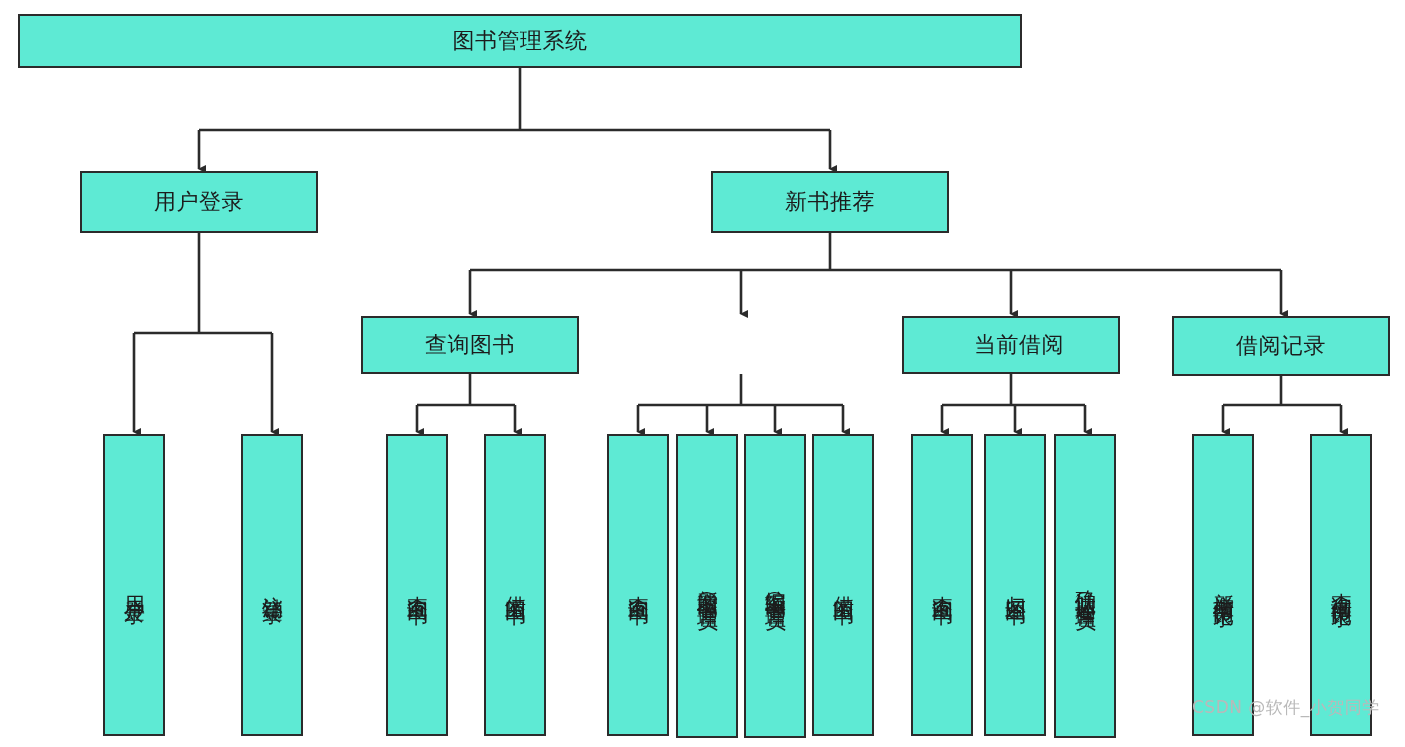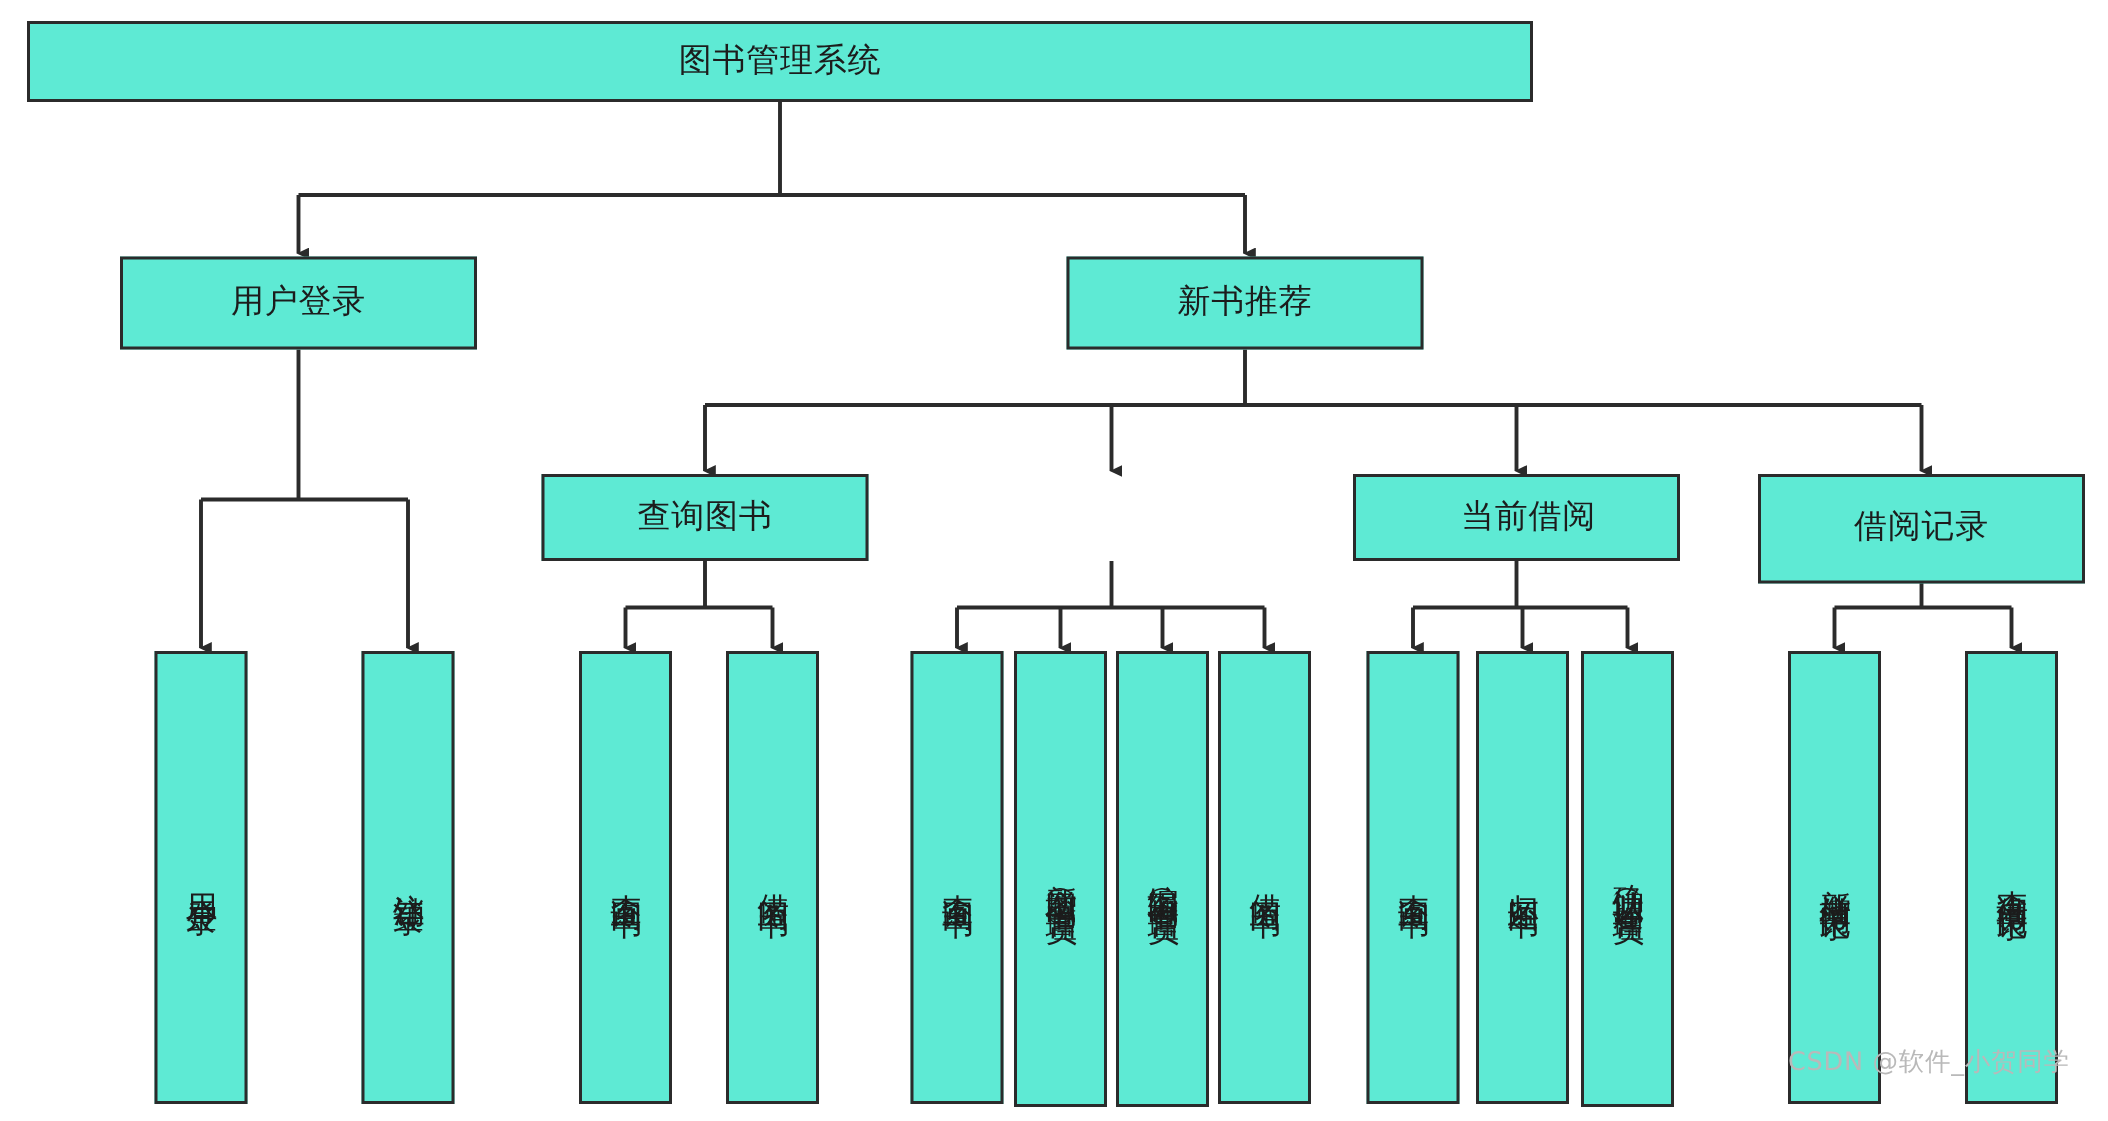--- a/index.html
+++ b/index.html
@@ -120,21 +120,21 @@
   <div class="node-box" id="box-l2-1" style="left: 711px; top: 171px; width: 238px; height: 62px;">
     <span class="node-label-h">新书推荐</span>
   </div>
 
   <div class="node-box" id="box-l3-0" style="left: 361px; top: 316px; width: 218px; height: 58px;">
     <span class="node-label-h">查询图书</span>
   </div>
   <div class="node-box" id="box-l3-2" style="left: 902px; top: 316px; width: 218px; height: 58px; padding-left: 16px;">
     <span class="node-label-h">当前借阅</span>
   </div>
-  <div class="node-box" id="box-l3-3" style="left: 1172px; top: 316px; width: 218px; height: 73px;">
+  <div class="node-box" id="box-l3-3" style="left: 1172px; top: 316px; width: 218px; height: 60px;">
     <span class="node-label-h">借阅记录</span>
   </div>
 
   <div class="node-box" id="box-leaf-0" style="left: 103px; top: 434px; width: 62px; height: 302px;">
     <span class="node-label-v">用户登录</span>
   </div>
   <div class="node-box" id="box-leaf-1" style="left: 241px; top: 434px; width: 62px; height: 302px;">
     <span class="node-label-v">注销登录</span>
   </div>
   <div class="node-box" id="box-leaf-2" style="left: 386px; top: 434px; width: 62px; height: 302px;">

